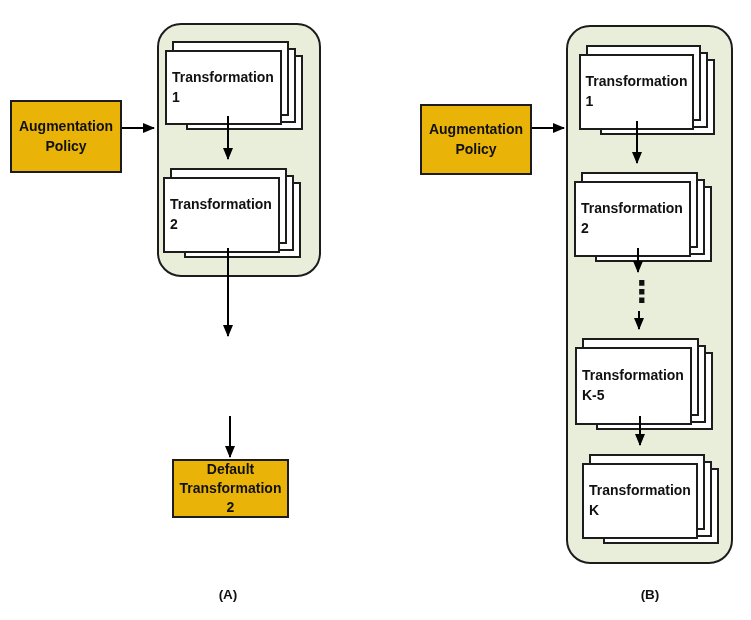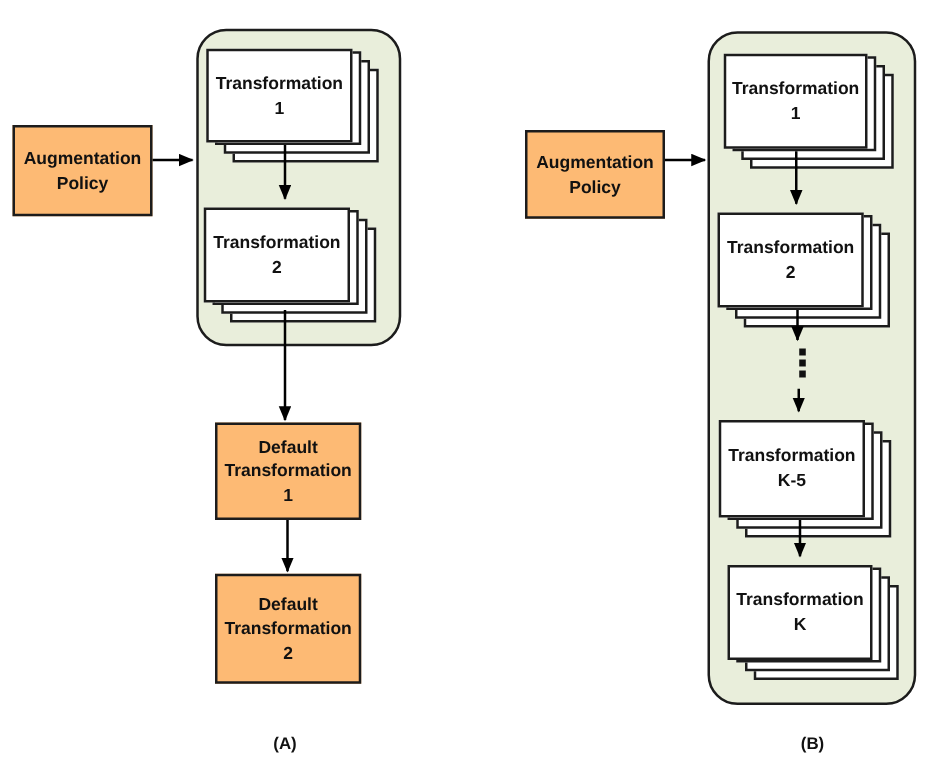--- a/index.html
+++ b/index.html
@@ -15,44 +15,43 @@
   .group{
     position:absolute;
     background:#e9eedb;
     border:2px solid #1c1c1c;
     border-radius:24px;
     box-sizing:border-box;
   }
   
   .node{
     position:absolute;
-    background:#fdba74;
+    background:#eab308;
     border:2px solid #1c1c1c;
     box-sizing:border-box;
     display:flex;align-items:center;justify-content:center;
     text-align:center;
     font-weight:700;font-size:14px;line-height:1.38;
     padding:2px 5px;
   }
   
   .stack{position:absolute;}
   .stack .layer{
     position:absolute;
     width:var(--w);height:var(--h);
     background:#ffffff;
     border:2px solid #1c1c1c;
     box-sizing:border-box;
   }
   .stack .s3{left:21px;top:21px;}
   .stack .s2{left:14px;top:14px;}
   .stack .s1{left:7px;top:7px;}
   .stack .main{
-    left:0;top:5px;
+    left:0;top:16px;
     display:flex;align-items:center;justify-content:center;
-    text-align:center;
     font-weight:700;font-size:14px;line-height:1.42;
     padding:2px 5px;
   }
   .caption{
     position:absolute;
     font-weight:700;font-size:13.5px;
     text-align:center;
   }
   .vdots{
     position:absolute;
@@ -85,23 +84,22 @@
     <div class="layer main">Transformation 1</div>
   </div>
 
   <div class="stack" style="left:163px;top:161px;--w:117px;--h:76px;">
     <div class="layer s3"></div>
     <div class="layer s2"></div>
     <div class="layer s1"></div>
     <div class="layer main">Transformation 2</div>
   </div>
 
-  <div class="node" style="left:172px;top:338px;width:117px;height:78px;">Default Transformation 1</div>
 
-  <div class="node" style="left:172px;top:459px;width:117px;height:88px;">Default Transformation 2</div>
+  <div class="node" style="left:172px;top:459px;width:117px;height:59px;">Default Transformation 2</div>
 
   <div class="caption" style="left:188px;top:587px;width:80px;">(A)</div>
 
   <div class="group" style="left:566px;top:25px;width:167px;height:539px;"></div>
 
   <div class="node" style="left:420px;top:104px;width:112px;height:71px;">Augmentation Policy</div>
 
   <div class="stack" style="left:579px;top:38px;--w:115px;--h:76px;">
     <div class="layer s3"></div>
     <div class="layer s2"></div>

